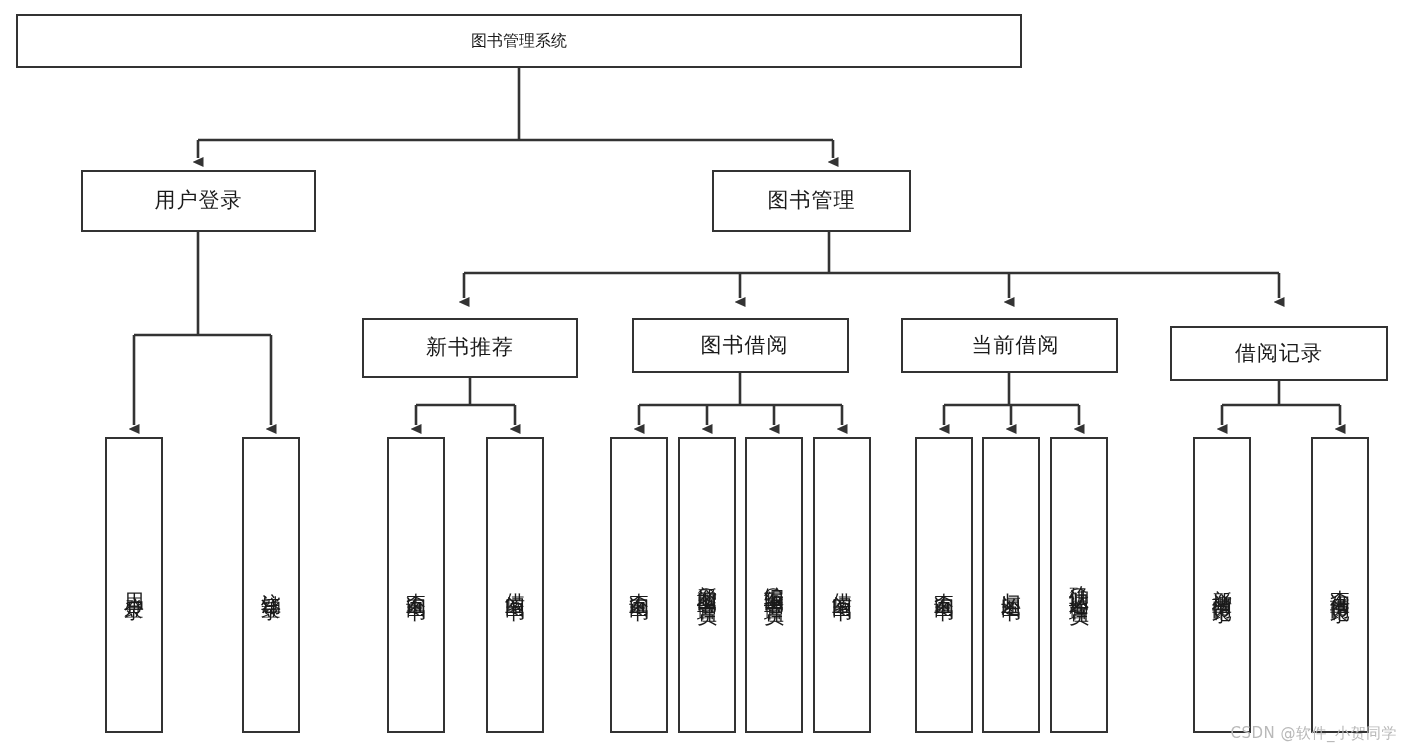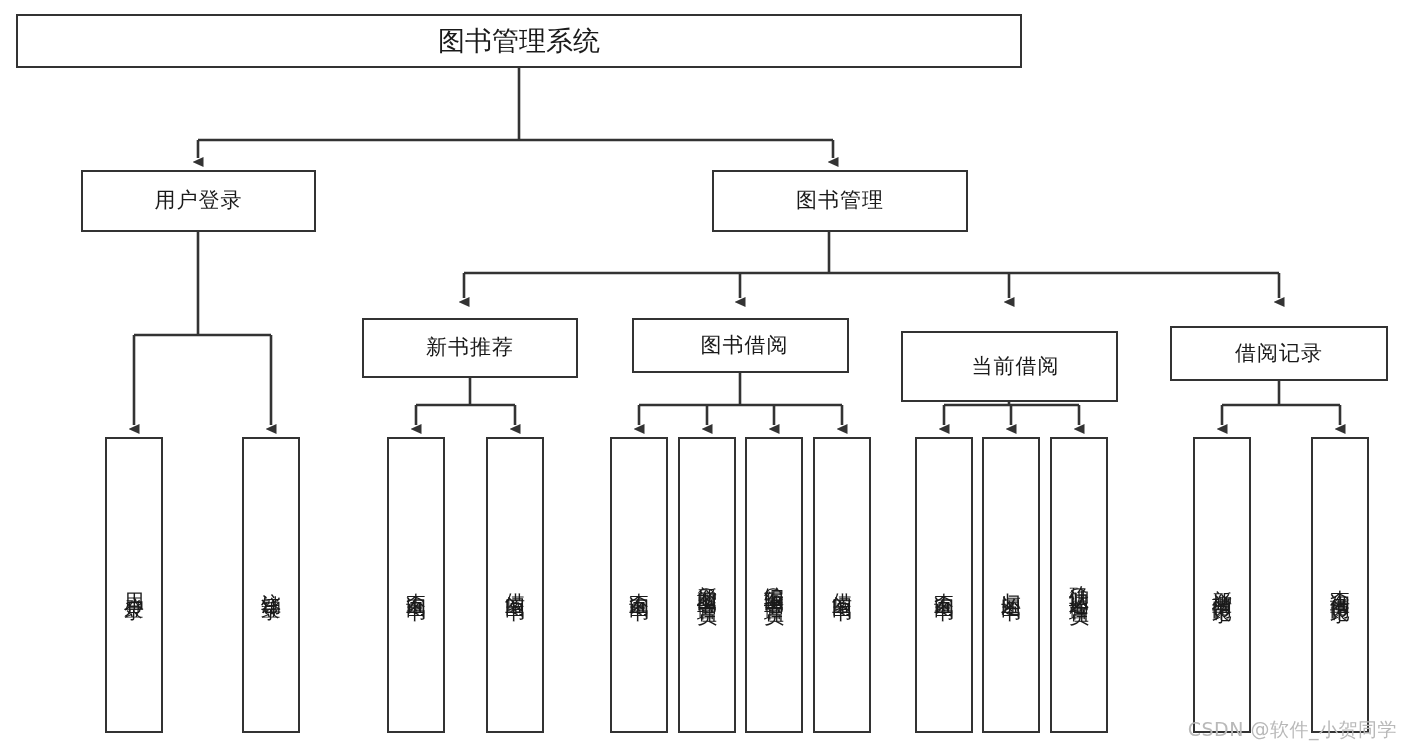--- a/index.html
+++ b/index.html
@@ -34,42 +34,42 @@
     align-items: center;
     justify-content: center;
     color: #1a1a1a;
   }
   .node.horiz {
     font-size: 21px;
     letter-spacing: 1px;
     line-height: 1.2;
   }
   .node.root {
-    font-size: 27px;
+    font-size: 16px;
   }
   .node.leaf {
     font-size: 20px;
     padding: 6px 0;
     align-items: flex-start;
   }
   .node.leaf .vtext {
     writing-mode: vertical-rl;
     text-orientation: upright;
     letter-spacing: 3px;
     line-height: 1.05;
     white-space: nowrap;
     display: block;
   }
   .node.leaf.mid .vtext { margin-top: 68px; }
   .node.leaf.topal .vtext { margin-top: 4px; }
   .watermark {
     position: absolute;
     right: 8px;
     bottom: 4px;
-    font-size: 19px;
+    font-size: 15px;
     color: #b9b9b9;
     letter-spacing: 0.5px;
     white-space: nowrap;
   }
 </style>
 </head>
 <body>
 
 <div id="canvas">
 
@@ -123,31 +123,31 @@
     </g>
   </svg>
 
   <div class="node root" style="left:16px; top:14px; width:1006px; height:54px;">
     <span>图书管理系统</span>
   </div>
 
   <div class="node horiz" style="left:81px; top:170px; width:235px; height:62px;">
     <span>用户登录</span>
   </div>
-  <div class="node horiz" style="left:712px; top:170px; width:256px; height:62px;">
+  <div class="node horiz" style="left:712px; top:170px; width:199px; height:62px;">
     <span>图书管理</span>
   </div>
 
   <div class="node horiz" style="left:362px; top:318px; width:216px; height:60px;">
     <span>新书推荐</span>
   </div>
   <div class="node horiz" style="left:632px; top:318px; width:217px; height:55px;padding-left:8px;">
     <span>图书借阅</span>
   </div>
-  <div class="node horiz" style="left:901px; top:331px; width:217px; height:71px;padding-left:12px;">
+  <div class="node horiz" style="left:901px; top:318px; width:217px; height:55px;padding-left:12px;">
     <span>当前借阅</span>
   </div>
   <div class="node horiz" style="left:1170px; top:326px; width:218px; height:55px;">
     <span>借阅记录</span>
   </div>
 
   <div class="node leaf mid" style="left:105px; top:437px; width:58px; height:296px;">
     <span class="vtext" style="margin-top: 132px;">用户登录</span>
   </div>
   <div class="node leaf mid" style="left:242px; top:437px; width:58px; height:296px;">

